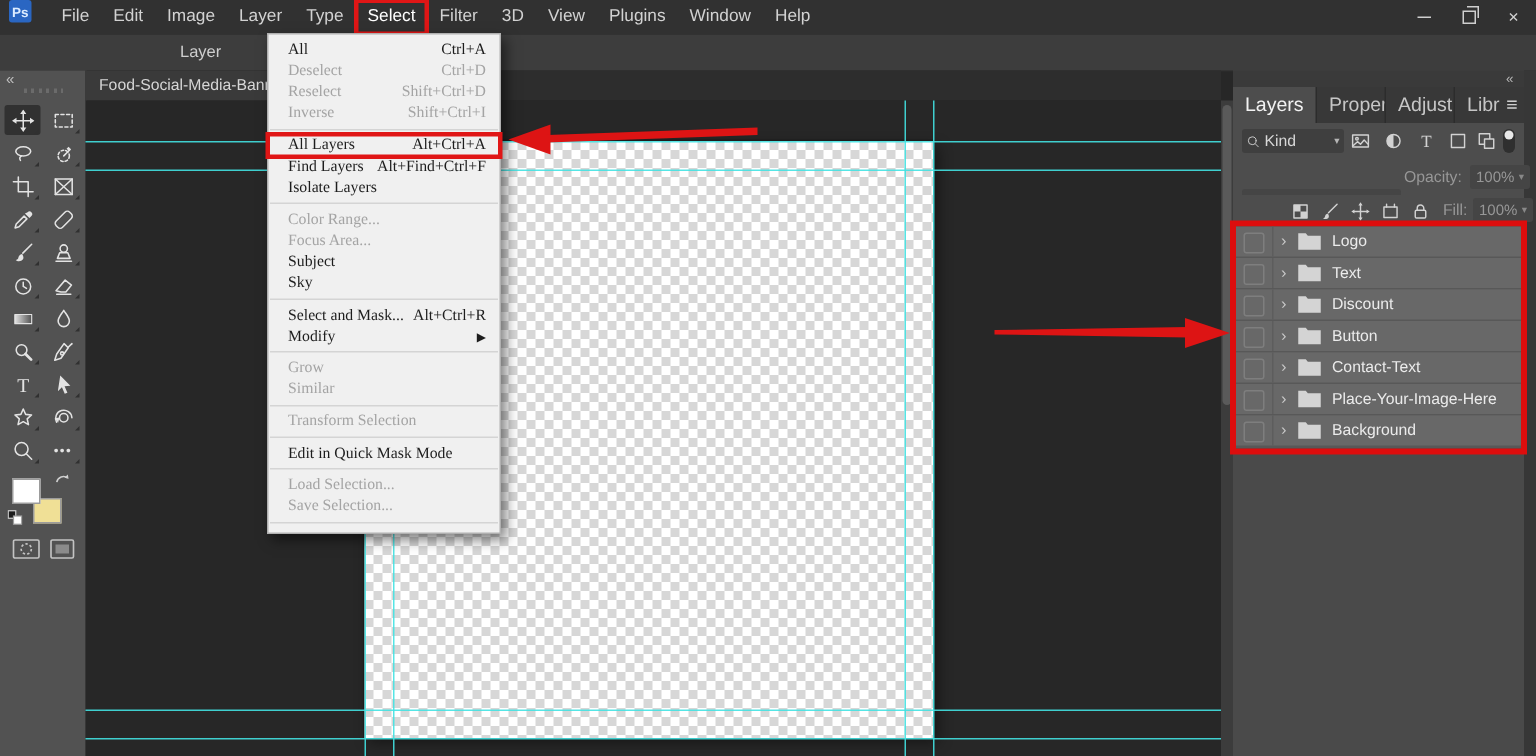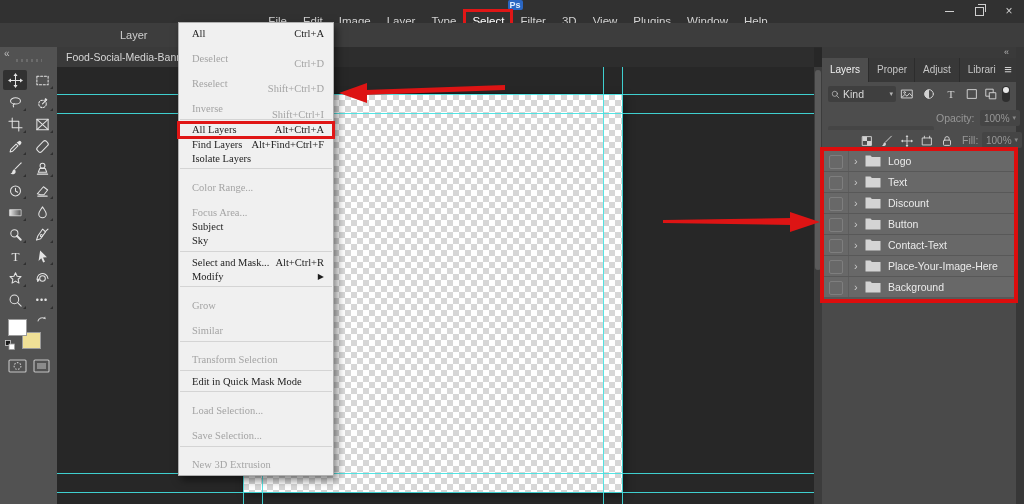--- a/index.html
+++ b/index.html
@@ -9,21 +9,21 @@
   svg{display:block;}
   .ti{width:15px;height:15px;stroke:#e3e3e3;fill:none;stroke-width:1.1;stroke-linecap:round;stroke-linejoin:round;}
   .oi{width:16px;height:16px;stroke:#c9c9c9;fill:none;stroke-width:1.2;stroke-linecap:round;stroke-linejoin:round;}
   .di{width:15px;height:15px;stroke:#8d8d8d;fill:none;stroke-width:1.1;stroke-linecap:round;stroke-linejoin:round;}
   .pi{width:14px;height:14px;stroke:#d2d2d2;fill:none;stroke-width:1.1;stroke-linecap:round;stroke-linejoin:round;}
   .f{fill:#e3e3e3;stroke:none;}
   .fo{fill:#c9c9c9;stroke:none;}
   .fg{fill:#8d8d8d;stroke:none;}
   .fp{fill:#d2d2d2;stroke:none;}
   
-  #titlebar{left:0;top:0;width:1024px;height:23px;background:#313131;border-bottom:1px solid #222;display:flex;align-items:center;flex-direction:column;}
+  #titlebar{left:0;top:0;width:1024px;height:23px;background:#313131;border-bottom:1px solid #222;display:flex;}
   .psicon{width:15px;height:15px;margin-left:6px;border-radius:2px;background:#2a66c2;color:#dcecff;
           font-size:9px;font-weight:bold;display:flex;align-items:center;justify-content:center;}
   .menus{display:flex;margin-left:12px;}
   .menu-item{padding:0 8px;font-size:11.5px;color:#d2d2d2;line-height:23px;}
   .menu-item.boxed{outline:3px solid #e01616;outline-offset:-2px;color:#fff;}
   .winbtns{position:absolute;right:0;top:0;height:23px;display:flex;align-items:center;}
   .wb{width:30px;text-align:center;color:#cfcfcf;font-size:12px;line-height:23px;}
   .wb .bar{display:inline-block;width:9px;height:1px;background:#cfcfcf;vertical-align:middle;}
   .wb .sq{display:inline-block;width:7px;height:7px;border:1px solid #cfcfcf;position:relative;vertical-align:middle;}
   .wb .sq:before{content:"";position:absolute;left:2px;top:-4px;width:7px;height:7px;border:1px solid #cfcfcf;border-bottom:none;border-left:none;}
@@ -48,21 +48,21 @@
     background-size:12px 12px;box-shadow:0 0 0 1px #1c1c1c,3px 3px 9px rgba(0,0,0,.45);}
   .guide-h{height:1px;background:#43e2e2;left:57px;width:757px;opacity:.9;z-index:5;}
   .guide-v{width:1px;background:#43e2e2;top:67px;height:437px;opacity:.9;z-index:5;}
   #canvas-scrollbar{left:814px;top:67px;width:8px;height:437px;background:#3c3c3c;}
   #canvas-scrollthumb{left:815px;top:70px;width:6px;height:200px;background:#5a5a5a;border-radius:3px;}
   
   #rightpanel{left:822px;top:47px;width:194px;height:457px;background:#4a4a4a;}
   #panel-topstrip{left:822px;top:47px;width:202px;height:11px;background:#3a3a3a;}
   #rightedge{left:1016px;top:47px;width:8px;height:457px;background:#373737;}
   #paneltabs{left:822px;top:58px;width:178px;height:24px;background:#383838;display:flex;overflow:hidden;}
-  .tab{padding:0 8px;line-height:24px;font-size:10px;color:#c6c6c6;border-right:1px solid #2c2c2c;white-space:nowrap;overflow:hidden;flex:0 0 auto;}
+  .tab{padding:0 8px;line-height:24px;font-size:13px;color:#c6c6c6;border-right:1px solid #2c2c2c;white-space:nowrap;overflow:hidden;flex:0 0 auto;}
   .tab.active{background:#4d4d4d;color:#f2f2f2;}
   .tab.clip{max-width:29px;}
   #panelmenu{left:1000px;top:58px;width:16px;height:24px;color:#cfcfcf;font-size:13px;line-height:24px;text-align:center;background:#383838;}
   .prow{left:822px;width:194px;background:#4d4d4d;border-bottom:1px solid #3f3f3f;}
   .ctrlbox{position:absolute;background:#3f3f3f;border-radius:2px;display:flex;align-items:center;color:#d8d8d8;font-size:10.5px;}
   .dimbox{position:absolute;background:#454545;border-radius:2px;display:flex;align-items:center;justify-content:space-between;color:#979797;font-size:10px;padding:0 4px;}
   .dimlab{position:absolute;font-size:10.5px;color:#979797;}
   .litlab{position:absolute;font-size:10.5px;color:#cfcfcf;}
   #layerlist{left:824px;top:151px;width:190px;height:148px;outline:4px solid #dd0d0d;background:#585858;z-index:20;}
   .lrow{position:absolute;left:0;width:190px;height:20px;background:#686868;border-bottom:1px solid #585858;}
@@ -70,21 +70,21 @@
   .eyediv{position:absolute;left:24px;top:0;width:1px;height:20px;background:#5d5d5d;}
   .lchev{position:absolute;left:30px;top:0;font-size:11px;color:#c9c9c9;line-height:20px;}
   .lfolder{position:absolute;left:41px;top:4px;}
   .lname{position:absolute;left:64px;top:0;font-size:10.5px;color:#ebebeb;line-height:20px;white-space:nowrap;text-align:center;}
   
   #selectmenu{left:178px;top:22px;width:154px;background:#f0f0f0;border:1px solid #b0b0b0;
               box-shadow:3px 4px 8px rgba(0,0,0,.5);padding:3px 0;z-index:50;font-family:Liberation Serif, serif;}
   .mi{height:14.2px;display:flex;justify-content:space-between;align-items:center;padding:0 9px 0 13px;
       font-size:10.5px;color:#1d1d1d;}
   .mi .sc{color:#1d1d1d;margin-left:6px;white-space:nowrap;}
-  .mi.dis,.mi.dis .sc{color:#a4a4a4;margin-top:11px;}
+  .mi.dis,.mi.dis .sc{color:#a4a4a4;}
   .mi.boxed{outline:3px solid #e01616;outline-offset:-1px;}
   .msep{height:1px;background:#d4d4d4;margin:3px 1px;}
   .sub{font-size:8px;color:#333;}
   
   .anno{z-index:60;}
 </style>
 </head>
 <body>
 
 <div class="abs" id="titlebar">
@@ -651,23 +651,20 @@
       <span>Edit in Quick Mask Mode</span>
     </div>
   <div class="msep"></div>
   <div class="mi dis">
       <span>Load Selection...</span>
     </div>
   <div class="mi dis">
       <span>Save Selection...</span>
     </div>
   <div class="msep"></div>
-  <div class="mi dis">
-      <span>New 3D Extrusion</span>
-    </div>
 </div>
 
 <svg class="abs anno" style="left:337px;top:80px;" width="170" height="26" viewBox="0 0 170 26">
   <polygon points="2,13 30,3 30,23" fill="#dd1414"></polygon>
   <polygon points="28,10 168,5 168,10 28,15" fill="#dd1414"></polygon>
 </svg>
 <svg class="abs anno" style="left:655px;top:208px;" width="167" height="28" viewBox="0 0 167 28">
   <polygon points="165,14 135,4 135,24" fill="#dd1414"></polygon>
   <polygon points="8,12 137,10 137,17 8,15" fill="#dd1414"></polygon>
 </svg>

